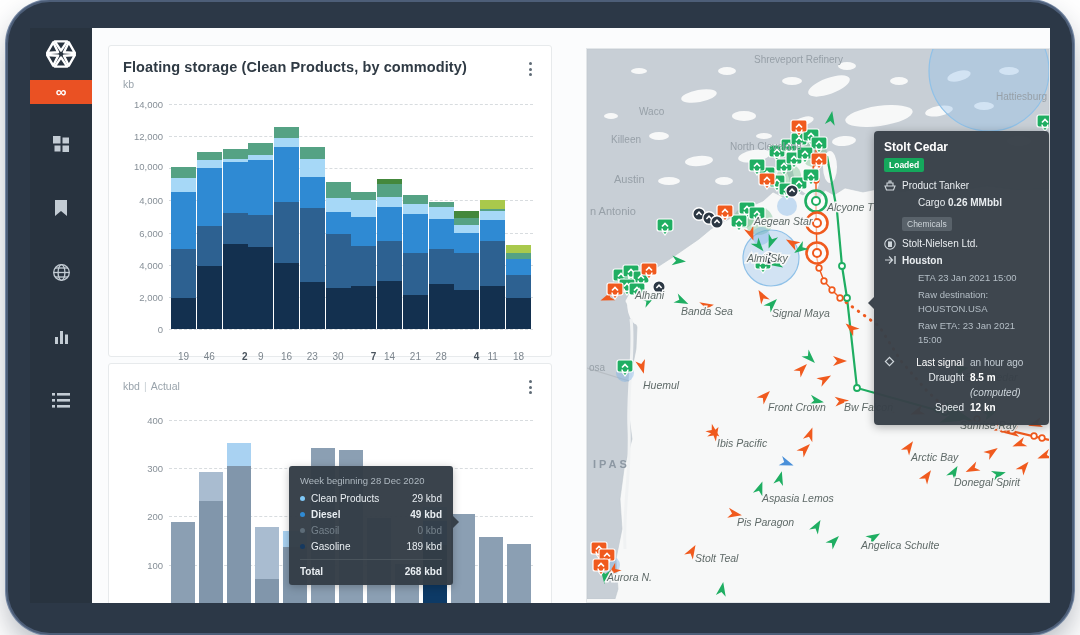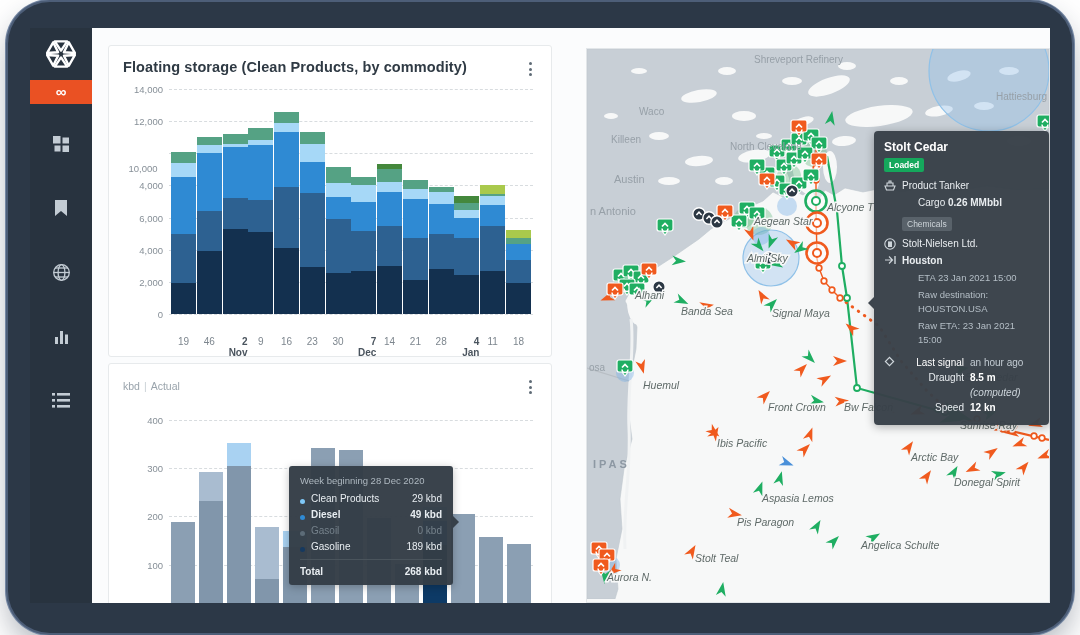--- a/index.html
+++ b/index.html
@@ -43,21 +43,21 @@
   .bar { display:flex; flex-direction:column-reverse; width:25px; }
   .bar div { width:100%; }
   .xlabels { display:flex; justify-content:space-between; margin:6px 6px 0 48px; }
   .xlabels span { width:25px; text-align:center; font-size:10px; color:#7d868e;margin-top:16px; }
   .xlabels span.bold { font-weight:bold; color:#4a545e;text-align:right; }
 
   
   .ex-tooltip { position:absolute; left:180px; top:102px; width:164px; background:rgba(52,61,70,.97); border-radius:3px;
     padding:9px 11px 8px; color:#e8edf1; z-index:5; box-shadow:0 2px 8px rgba(0,0,0,.25); }
   .ex-tooltip .hdr { font-size:9.5px; color:#aeb8c0; margin-bottom:7px; }
-  .ex-row { display:flex; align-items:flex-end; font-size:10px; margin-bottom:5px; }
+  .ex-row { display:flex; align-items:center; font-size:10px; margin-bottom:5px; }
   .ex-row .dot { width:5px; height:5px; border-radius:50%; margin-right:6px; flex:0 0 5px; }
   .ex-row .lbl { flex:1; }
   .ex-row.bold { font-weight:bold; }
   .ex-row.muted { color:#75818b; }
   .ex-total { border-top:1px solid #4a545c; margin-top:7px; padding-top:6px; display:flex; font-size:10px; font-weight:bold; }
   .ex-total .lbl { flex:1; }
   .ex-arrow { position:absolute; right:-6px; top:50px; width:0; height:0; border-top:6px solid transparent;
     border-bottom:6px solid transparent; border-left:6px solid rgba(52,61,70,.97); }
 
   
@@ -162,33 +162,34 @@
 
       <main class="content">
 
         <section class="card" id="card-fs">
           <h2 class="card-title">Floating storage (Clean Products, by commodity)</h2>
           <button class="kebab">
               <i></i>
               <i></i>
               <i></i>
             </button>
+          <div class="card-unit">kb</div>
           <div class="plot-wrap" id="fs-plot">
               <div class="gridline" style="top: 225px;"></div>
               <span class="gridlabel" style="top: 220px;">0</span>
               <div class="gridline" style="top: 192.857px;"></div>
               <span class="gridlabel" style="top: 187.857px;">2,000</span>
               <div class="gridline" style="top: 160.714px;"></div>
               <span class="gridlabel" style="top: 155.714px;">4,000</span>
               <div class="gridline" style="top: 128.571px;"></div>
               <span class="gridlabel" style="top: 123.571px;">6,000</span>
               <div class="gridline" style="top: 96.4286px;"></div>
               <span class="gridlabel" style="top: 91.4286px;">4,000</span>
               <div class="gridline" style="top: 64.2857px;"></div>
-              <span class="gridlabel" style="top: 74px; text-align: center;">10,000</span>
+              <span class="gridlabel" style="top: 57px;">10,000</span>
               <div class="gridline" style="top: 32.1429px;"></div>
               <span class="gridlabel" style="top: 27.1429px;">12,000</span>
               <div class="gridline" style="top: 0px;"></div>
               <span class="gridlabel" style="top: -5px;">14,000</span>
               <div class="bars">
                 <div class="bar">
                   <div style="height: 30.5357px; background: rgb(19, 48, 79);"></div>
                   <div style="height: 49.8214px; background: rgb(45, 97, 145);"></div>
                   <div style="height: 56.25px; background: rgb(47, 138, 211);"></div>
                   <div style="height: 14.4643px; background: rgb(166, 216, 247);"></div>

